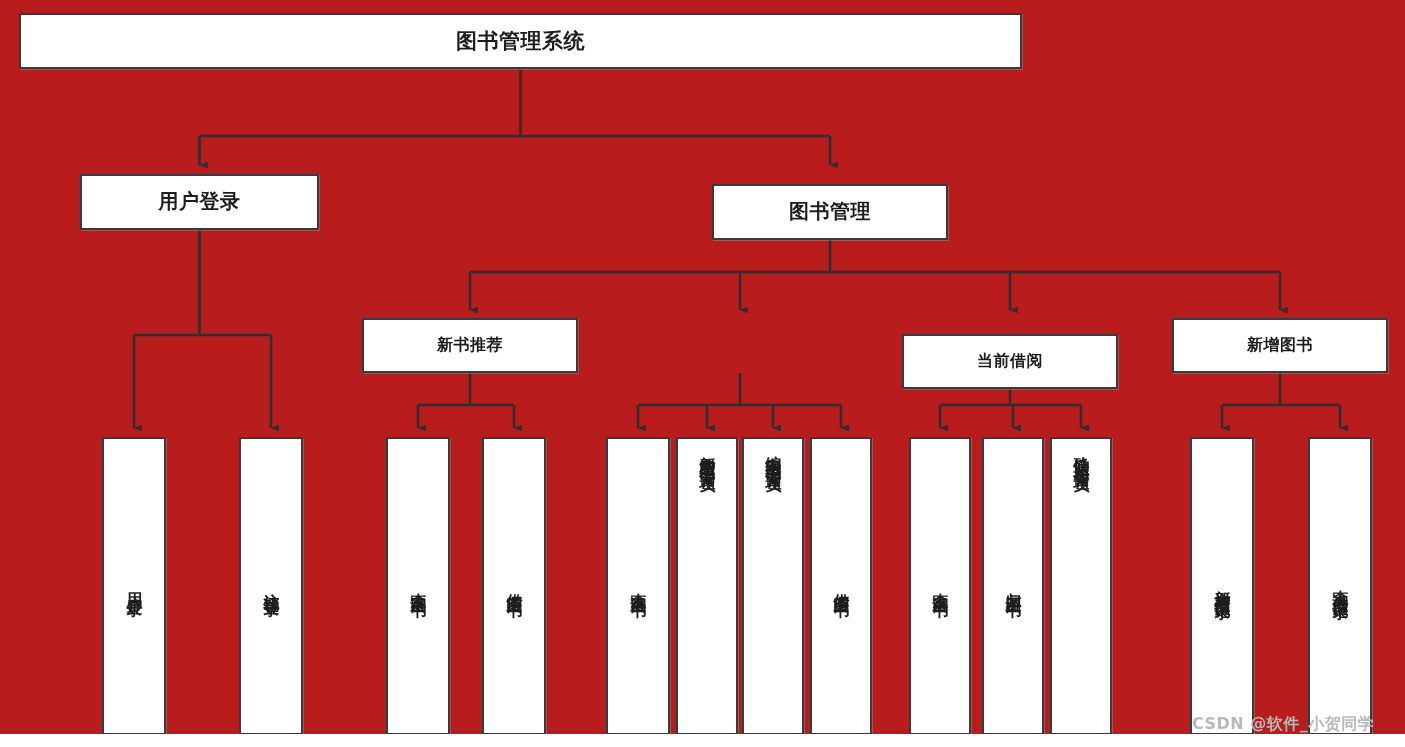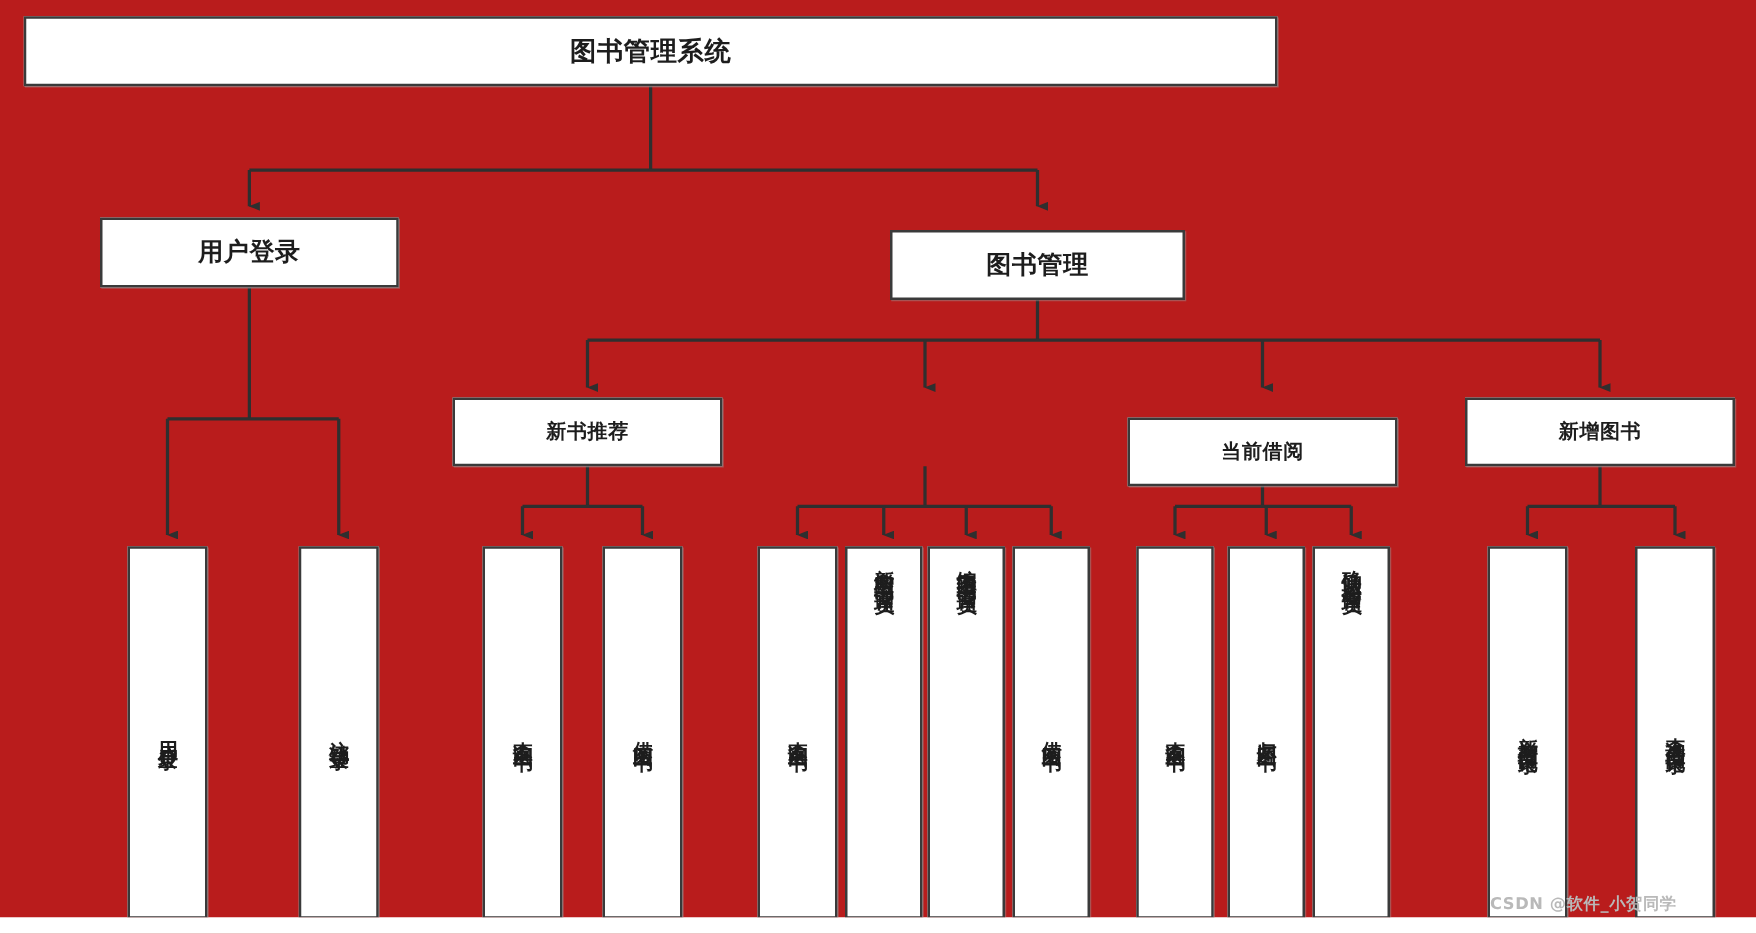--- a/index.html
+++ b/index.html
@@ -62,21 +62,21 @@
     line-height: 1.05;
     white-space: nowrap;
   }
   .node.leaf.align-top .label {
     align-self: flex-start;
     margin-top: 4px;
   }
   .watermark {
     position: absolute;
     color: #b9b9b9;
-    font-size: 13px;
+    font-size: 16px;
     white-space: nowrap;
     letter-spacing: 0.5px;
   }
 </style>
 </head>
 <body>
 
 <div id="diagram-root">
 
   <svg id="edge-layer" viewBox="0 0 1405 747" width="1405" height="747" aria-hidden="true">

